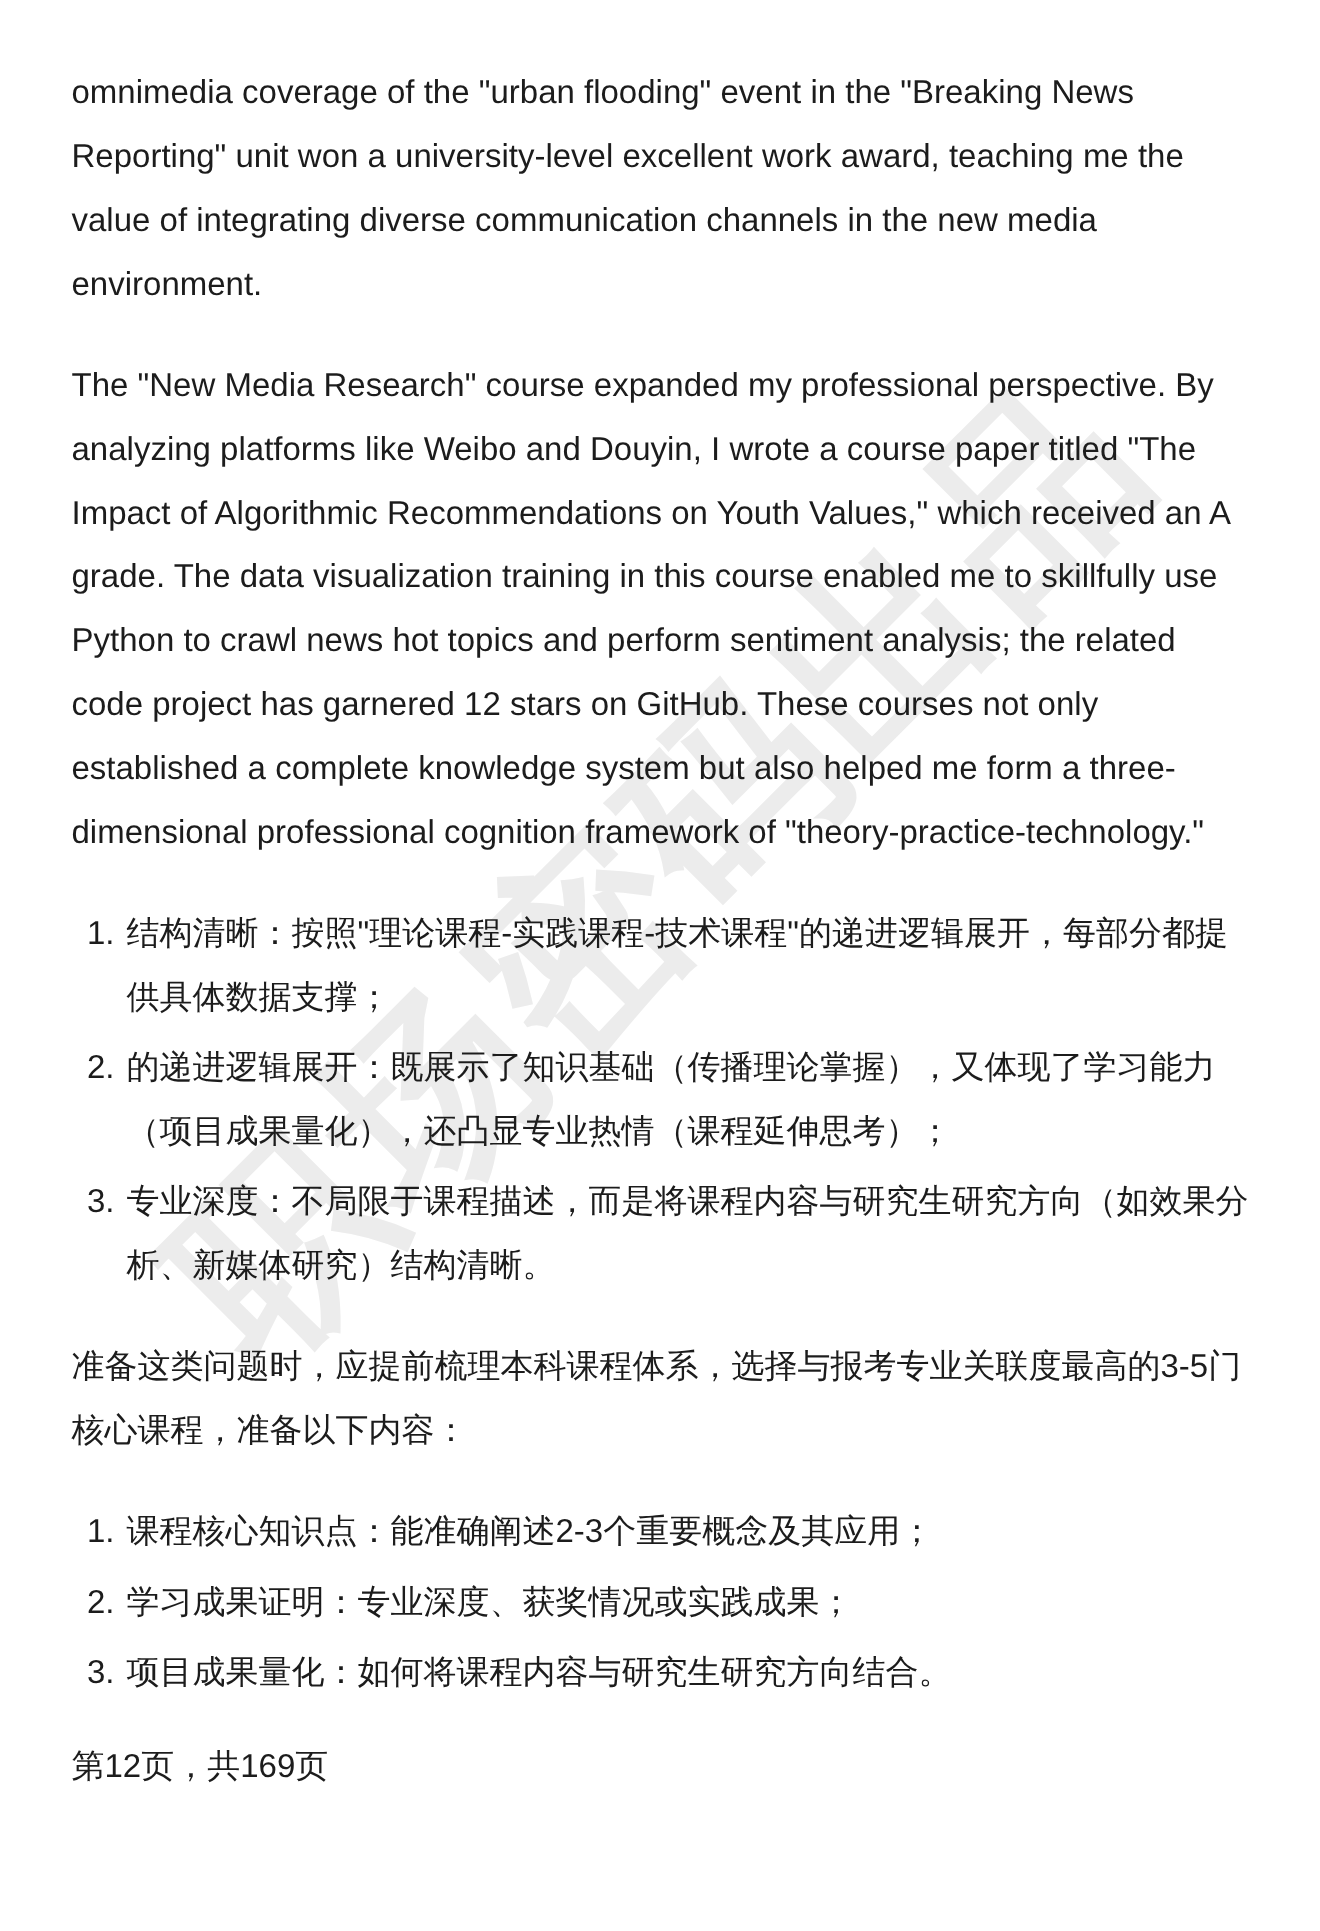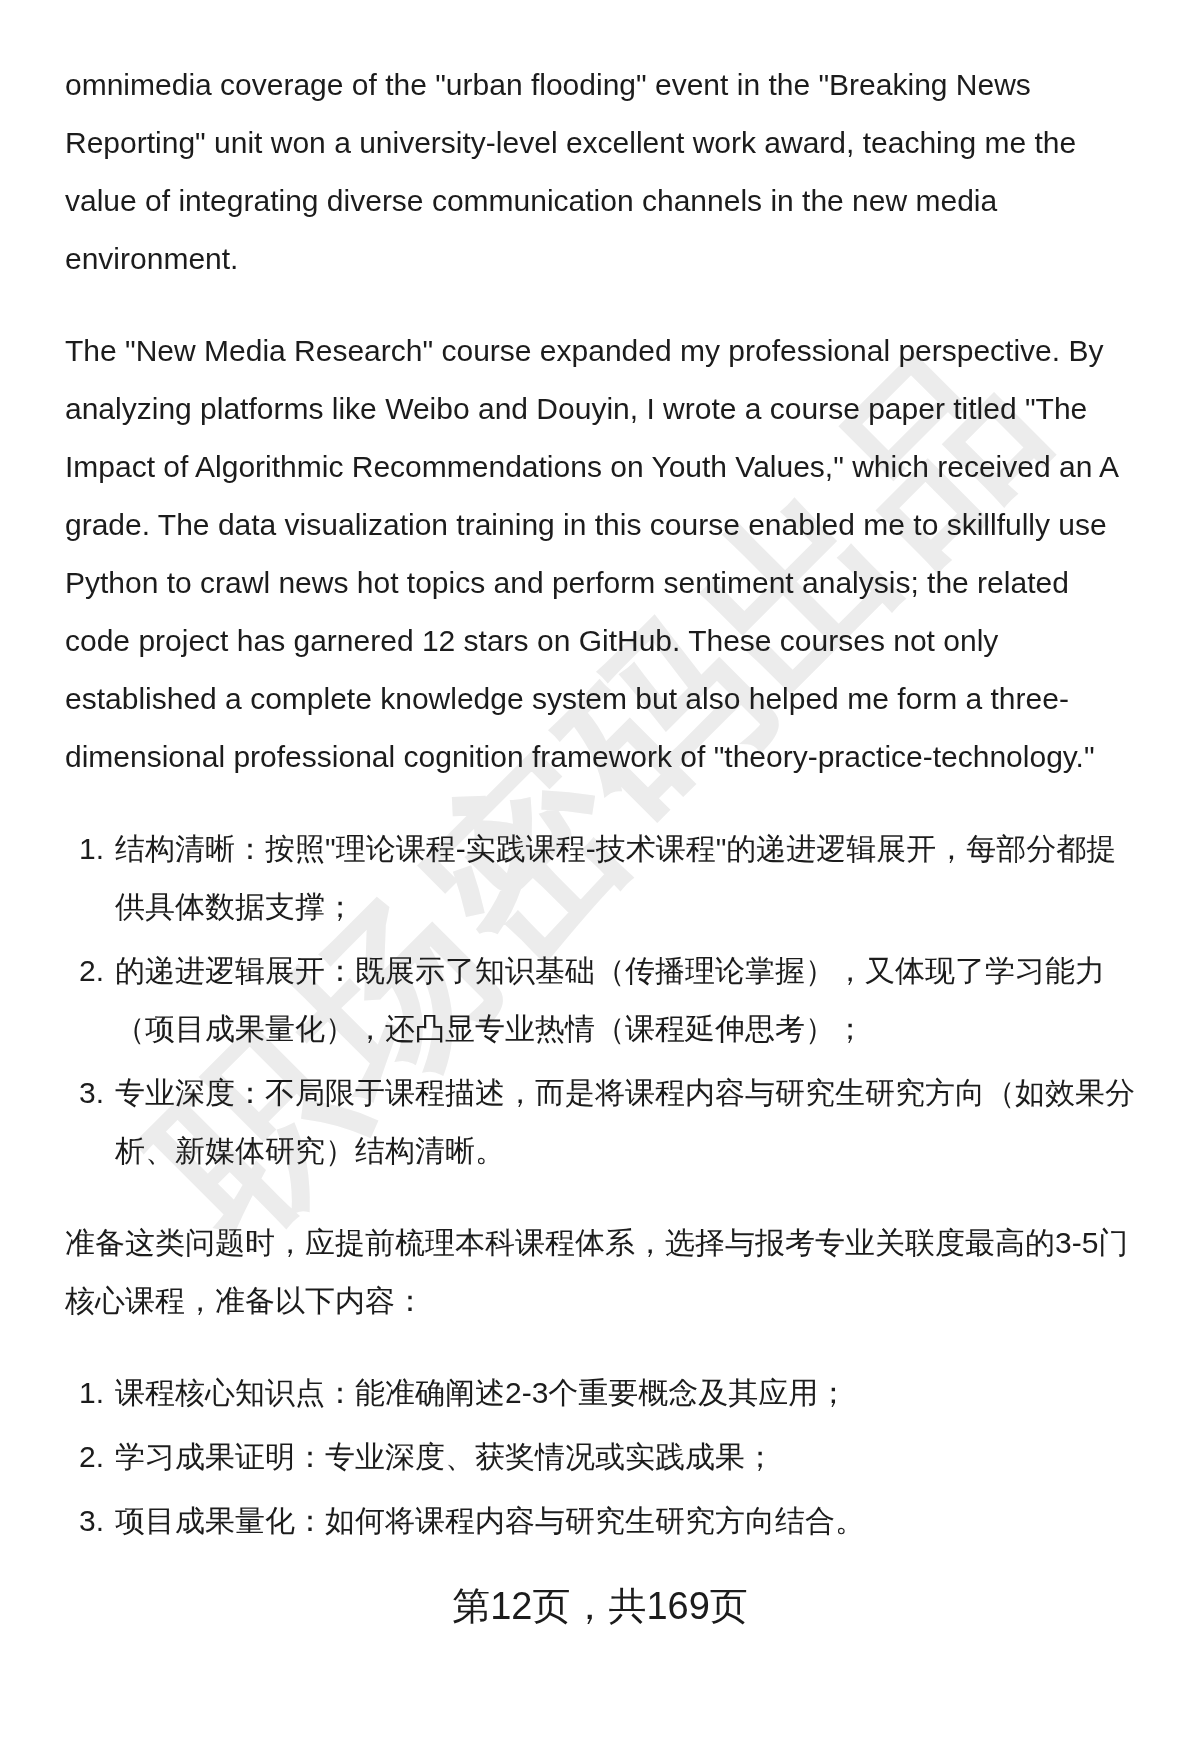--- a/index.html
+++ b/index.html
@@ -63,22 +63,22 @@
   }
   ol.doc-list .num {
     flex: 0 0 36px;
     width: 36px;
   }
   ol.doc-list .li-text {
     flex: 1;
   }
   .footer {
     margin-top: 4px;
-    text-align: center;
-    font-size: 38px;
+    text-align: left;
+    font-size: 30px;
     line-height: 44px;
   }
 </style>
 </head>
 <body>
 
 <div class="page">
 
   <div class="watermark">职场密码出品</div>
 

